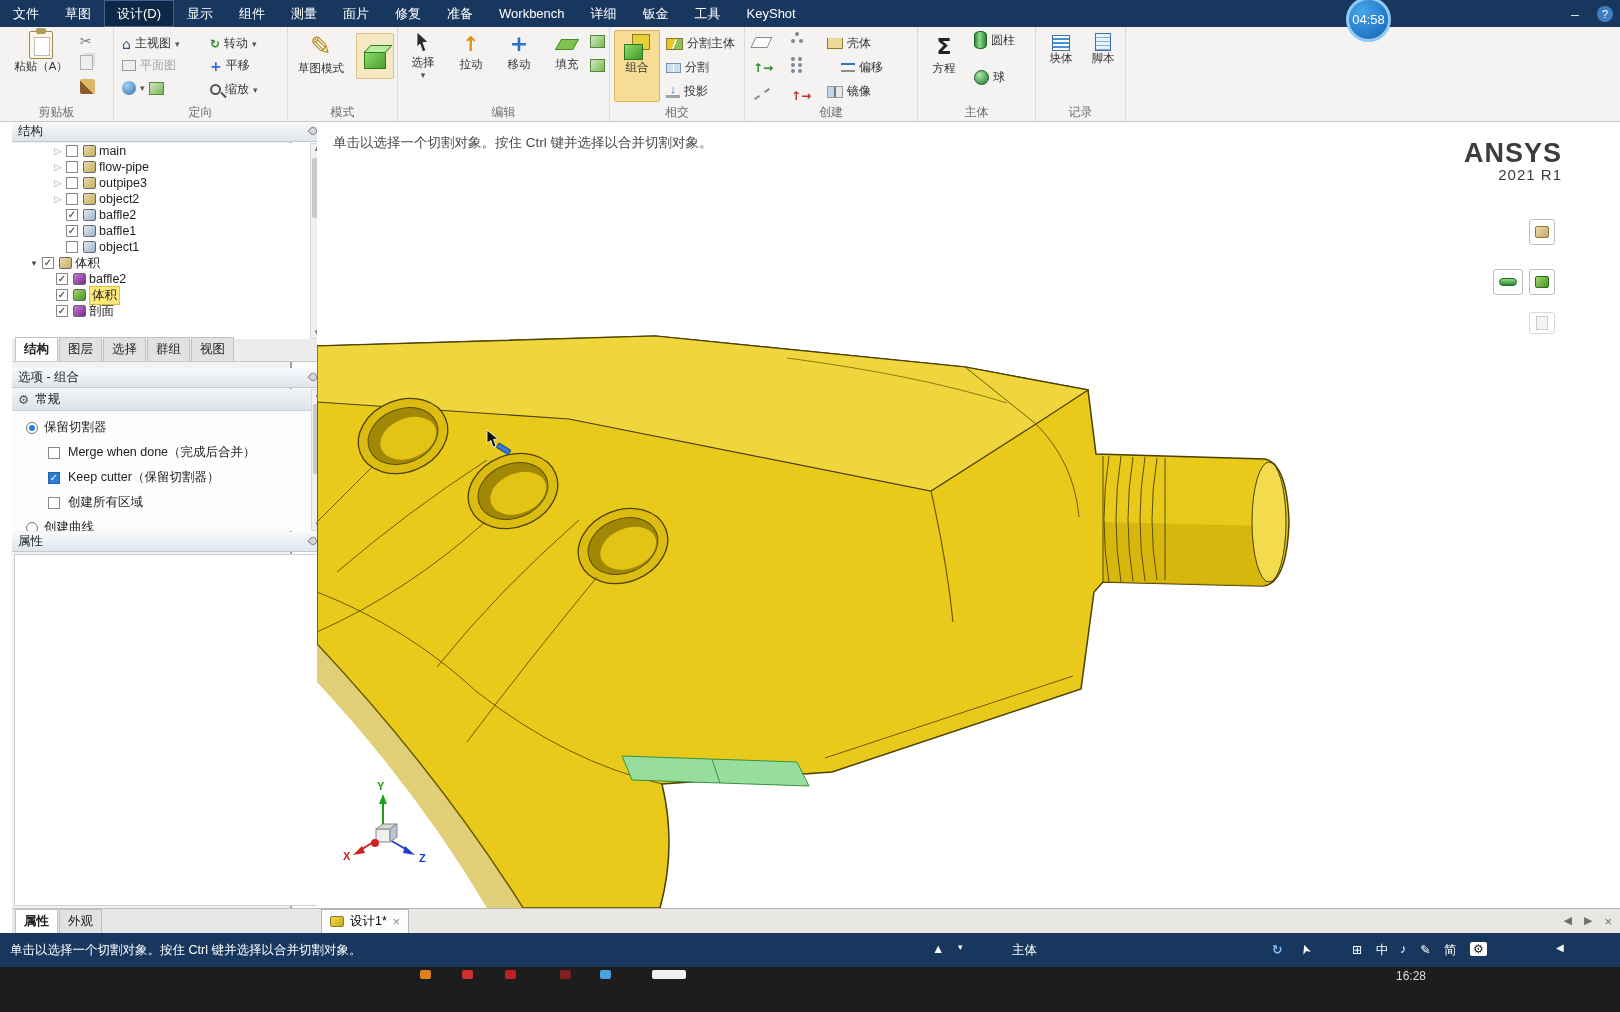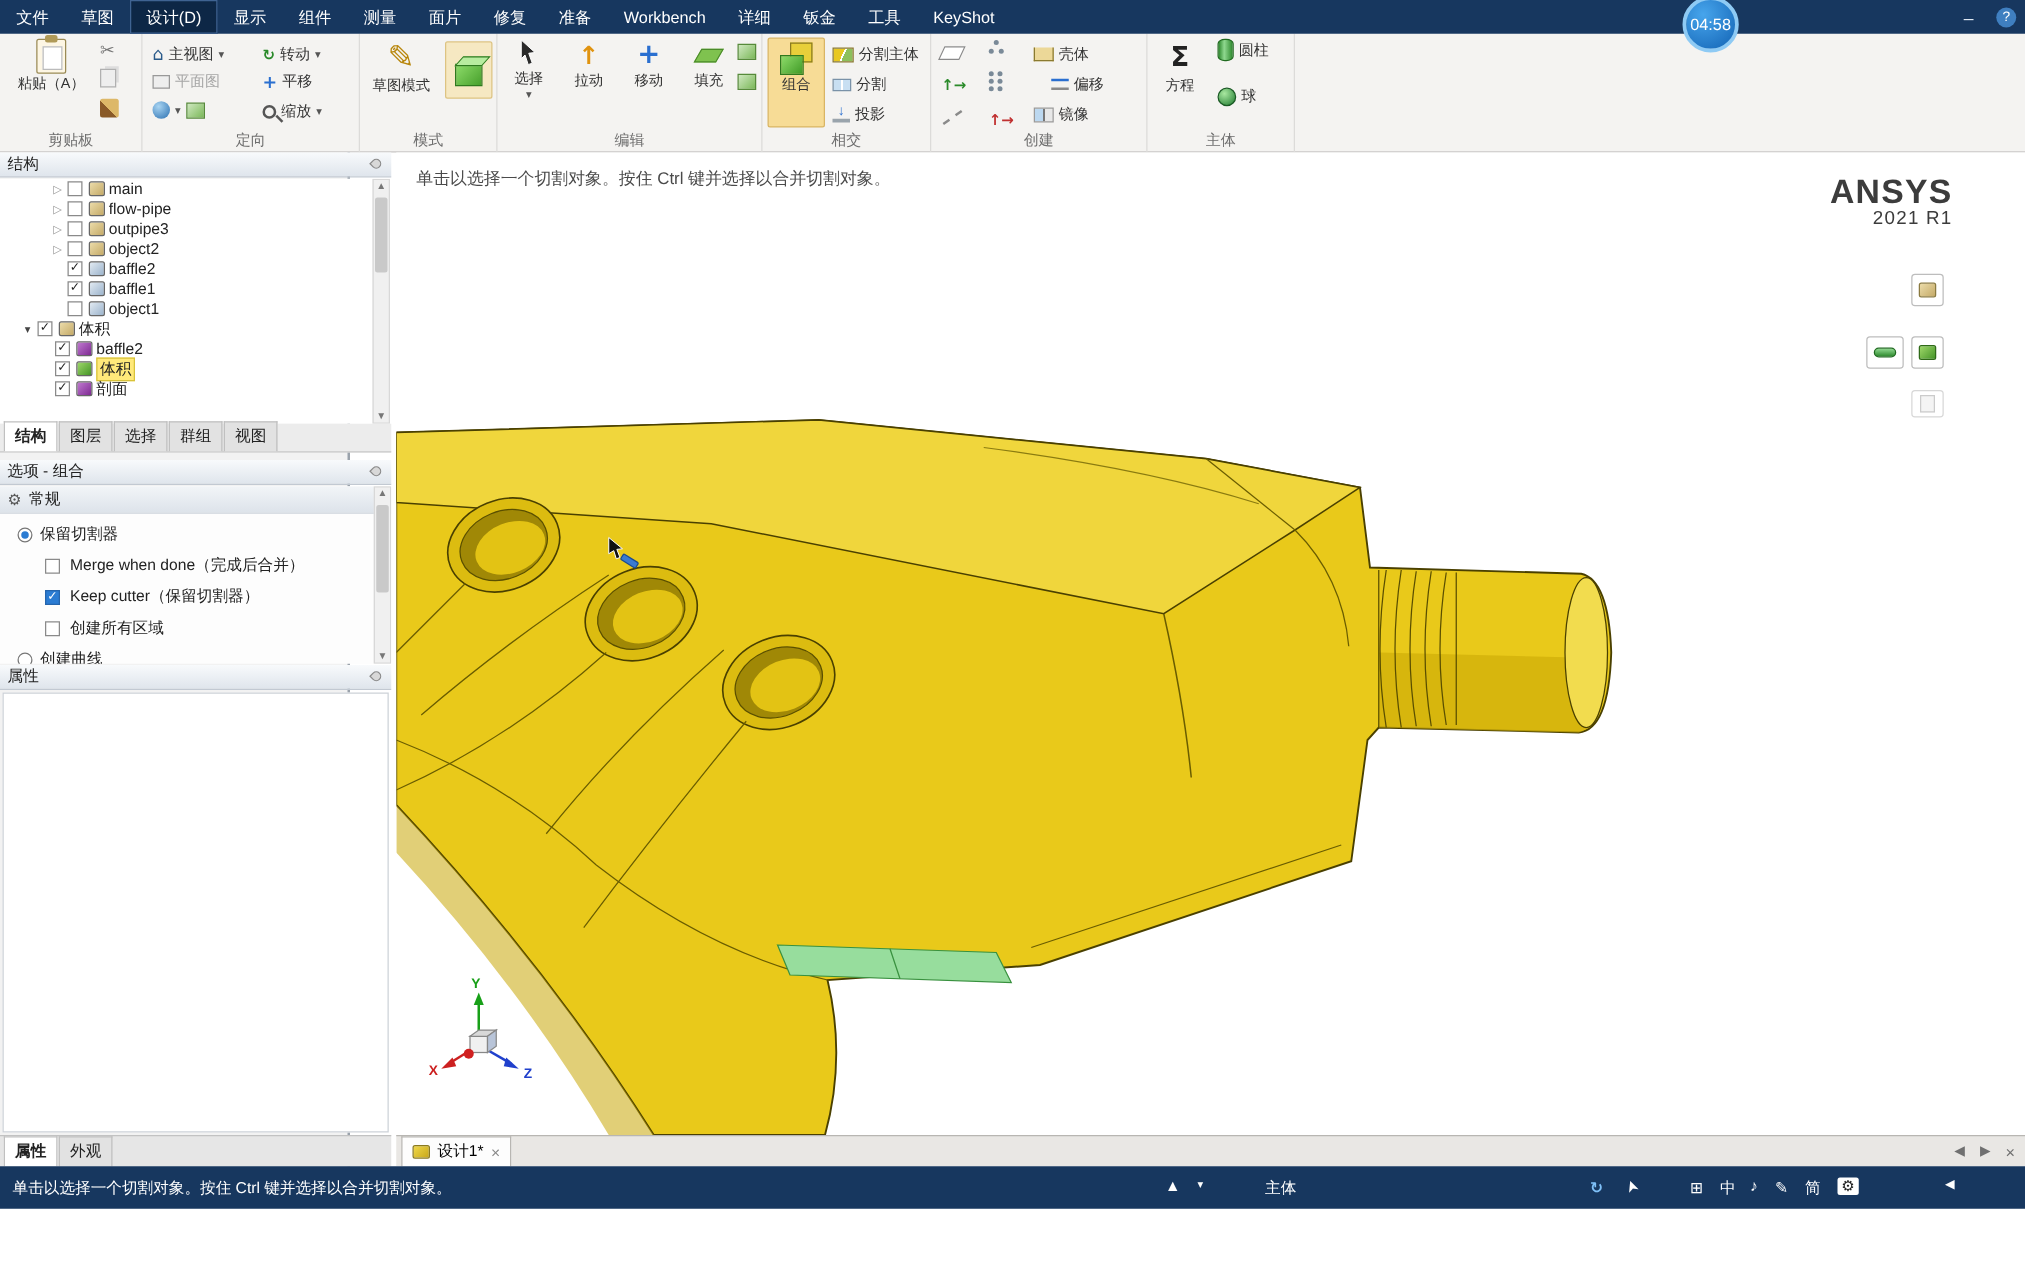--- a/index.html
+++ b/index.html
@@ -54,21 +54,21 @@
 .ic-off{width:14px;height:9px;border-top:2px solid #2a6fd0;border-bottom:2px solid #8a8a8a}
 .ic-mir{width:16px;height:12px;background:linear-gradient(90deg,#bcd8f0 44%,#777 44%,#777 56%,#e8e8e8 56%);border:1px solid #9a9a9a}
 .ic-cyl{width:13px;height:18px;background:linear-gradient(90deg,#2f8a2f,#8fd88f 40%,#2f8a2f);border-radius:6px/4px;border:1px solid #1f6a1f}
 .ic-ball{width:15px;height:15px;border-radius:50%;background:radial-gradient(circle at 35% 30%,#a8e8a0,#1f7a2f);border:1px solid #1a5a24}
 .ic-block{width:18px;height:16px;background:repeating-linear-gradient(180deg,#fff 0 2px,#4a90d8 2px 4px);border:1px solid #3a70b0}
 .ic-script{width:16px;height:18px;background:repeating-linear-gradient(180deg,#eaf2fb 0 3px,#7fb0e0 3px 4px);border:1px solid #3a70b0}
 .ic-mini{width:15px;height:13px;background:linear-gradient(135deg,#cfe8c0,#7ab858);border:1px solid #568a3a}
 .glyph{font-family:"DejaVu Sans",sans-serif}
 
 
-#leftpanel{position:absolute;left:0;top:122px;width:280px;height:811px;background:#f2f2f2;border-right:2px solid #9aa2ab;font-size:12.5px;color:#222}
+#leftpanel{position:absolute;left:12px;top:122px;width:280px;height:811px;background:#f2f2f2;border-right:2px solid #9aa2ab;font-size:12.5px;color:#222}
 .phead{position:absolute;left:0;width:313px;height:20px;background:linear-gradient(#f8fafc,#dfe5ec);border-bottom:1px solid #c2c9d2;display:flex;align-items:center;padding:0 6px;color:#222}
 .pin{position:absolute;right:8px;top:5px;width:8px;height:8px;border:1px solid #8a8a8a;border-radius:50% 50% 50% 0;transform:rotate(45deg);background:#d8d8d8}
 #tree{position:absolute;left:0;top:21px;width:313px;height:196px;background:#fff;overflow:hidden}
 .trow{display:flex;align-items:center;height:16px}
 .texp{width:12px;text-align:center;color:#9a9a9a;font-size:9px;flex:none}
 .texp.open{color:#444}
 .cb{width:12px;height:12px;border:1px solid #8a8a8a;background:#fff;font-size:10px;line-height:10px;text-align:center;color:#222;flex:none;margin:0 2px}
 .cb.blue{background:#2b7cd3;border-color:#2565ad;color:#fff}
 .ti{width:13px;height:12px;border:1px solid #666;border-radius:2px;margin:0 3px;flex:none}
 .ti-comp{background:linear-gradient(135deg,#ecdcaa,#c4aa68)}
@@ -305,20 +305,31 @@
         <span class="ic ic-cyl"></span>
           <span>圆柱</span>
       </div>
       <div class="rrow" style="left:56px;top:42px">
         <span class="ic ic-ball"></span>
           <span>球</span>
       </div>
       <div class="glabel">主体</div>
     </div>
 
+    <div class="grp" style="left:1036px;width:90px">
+      <div class="rb" style="left:6px;top:8px;width:38px">
+        <span class="ic ic-block"></span>
+        <span>块体</span>
+      </div>
+      <div class="rb" style="left:48px;top:6px;width:38px">
+        <span class="ic ic-script"></span>
+        <span>脚本</span>
+      </div>
+      <div class="glabel">记录</div>
+    </div>
   </div>
 
   <div id="leftpanel">
 
     <div class="phead" style="top:0">
       <span>结构</span>
         <span class="pin"></span>
     </div>
 
     <div id="tree">
@@ -565,14 +576,23 @@
     <div class="sbitem" style="left:1300px;transform:rotate(-110deg)">➤</div>
     <div class="sbitem" style="left:1352px">⊞</div>
     <div class="sbitem" style="left:1376px">中</div>
     <div class="sbitem" style="left:1400px">♪</div>
     <div class="sbitem" style="left:1420px">✎</div>
     <div class="sbitem" style="left:1444px">简</div>
     <div class="sbitem imebox" style="left:1470px">⚙</div>
     <div class="sbitem" style="left:1556px;font-size:10px">◀</div>
   </div>
 
+  <div id="taskbar">
+    <div class="tbdot" style="left:420px;background:#e08020"></div>
+    <div class="tbdot" style="left:462px;background:#d03030"></div>
+    <div class="tbdot" style="left:505px;background:#c02020"></div>
+    <div class="tbdot" style="left:560px;background:#802020"></div>
+    <div class="tbdot" style="left:600px;background:#4aa0e0"></div>
+    <div class="tbdot" style="left:652px;width:34px;background:#f0f0f0"></div>
+    <div id="tbtime">16:28</div>
+  </div>
 
 </div>
 
 </body></html>

